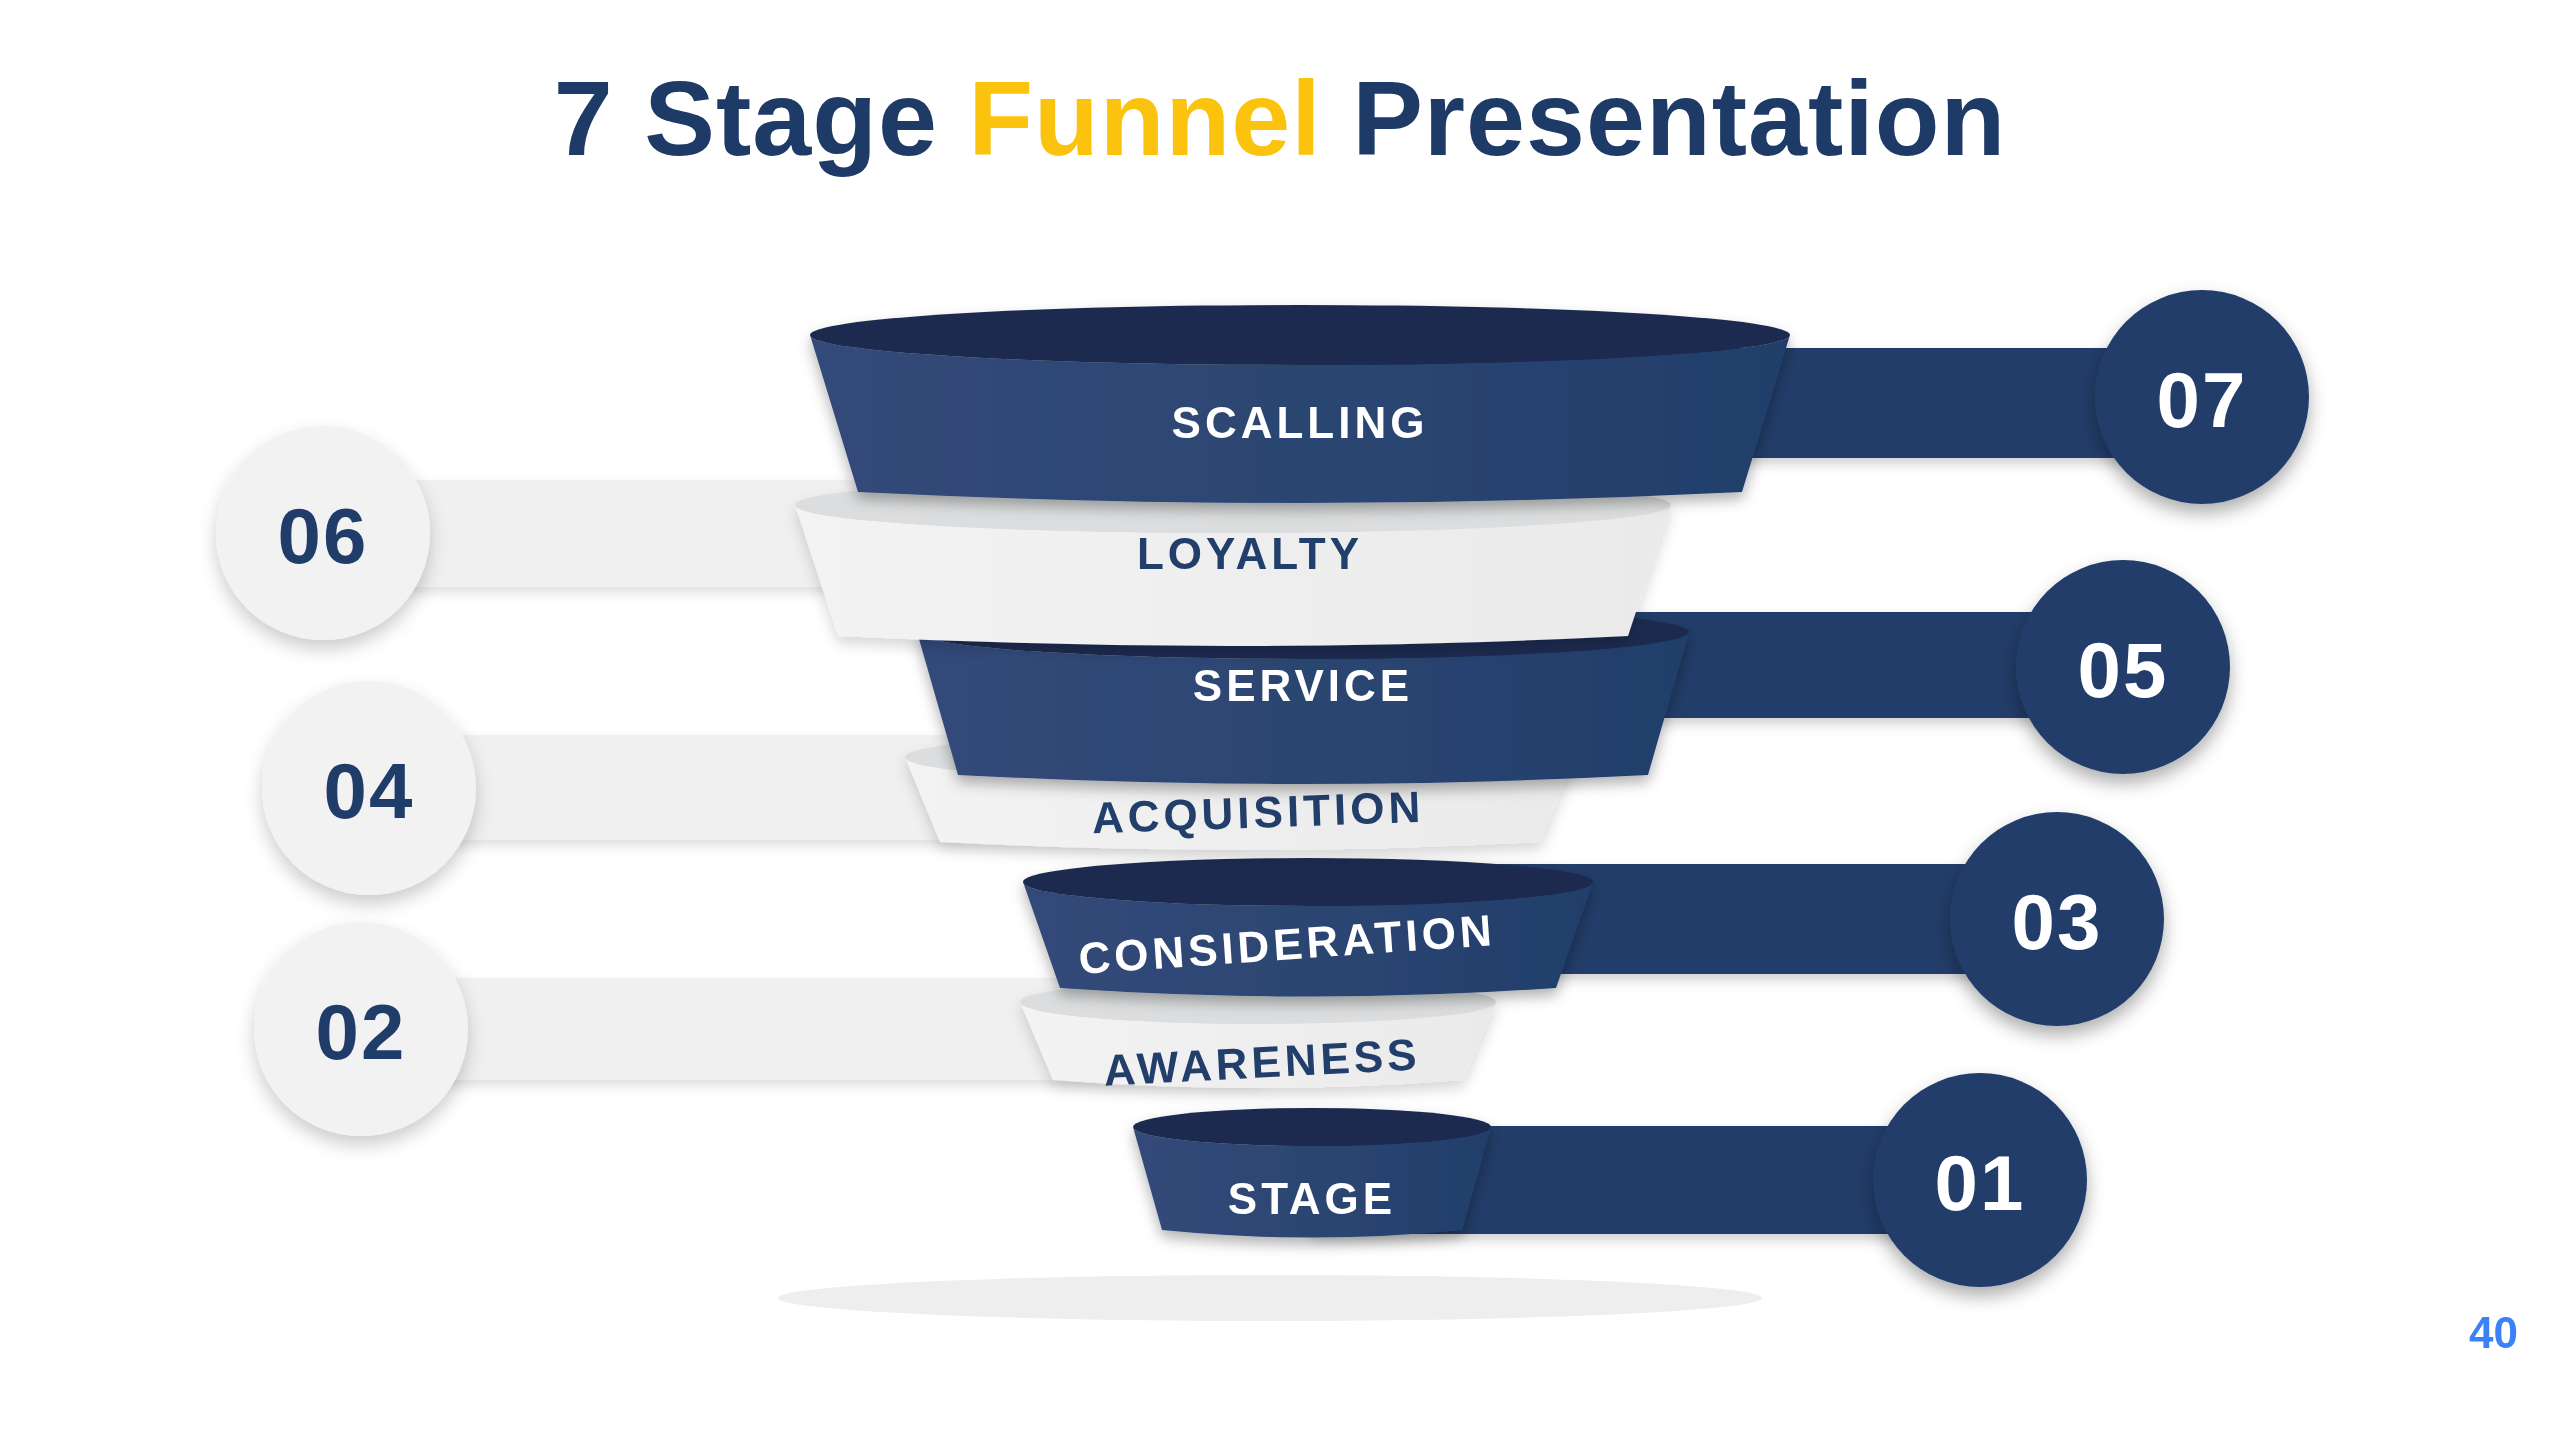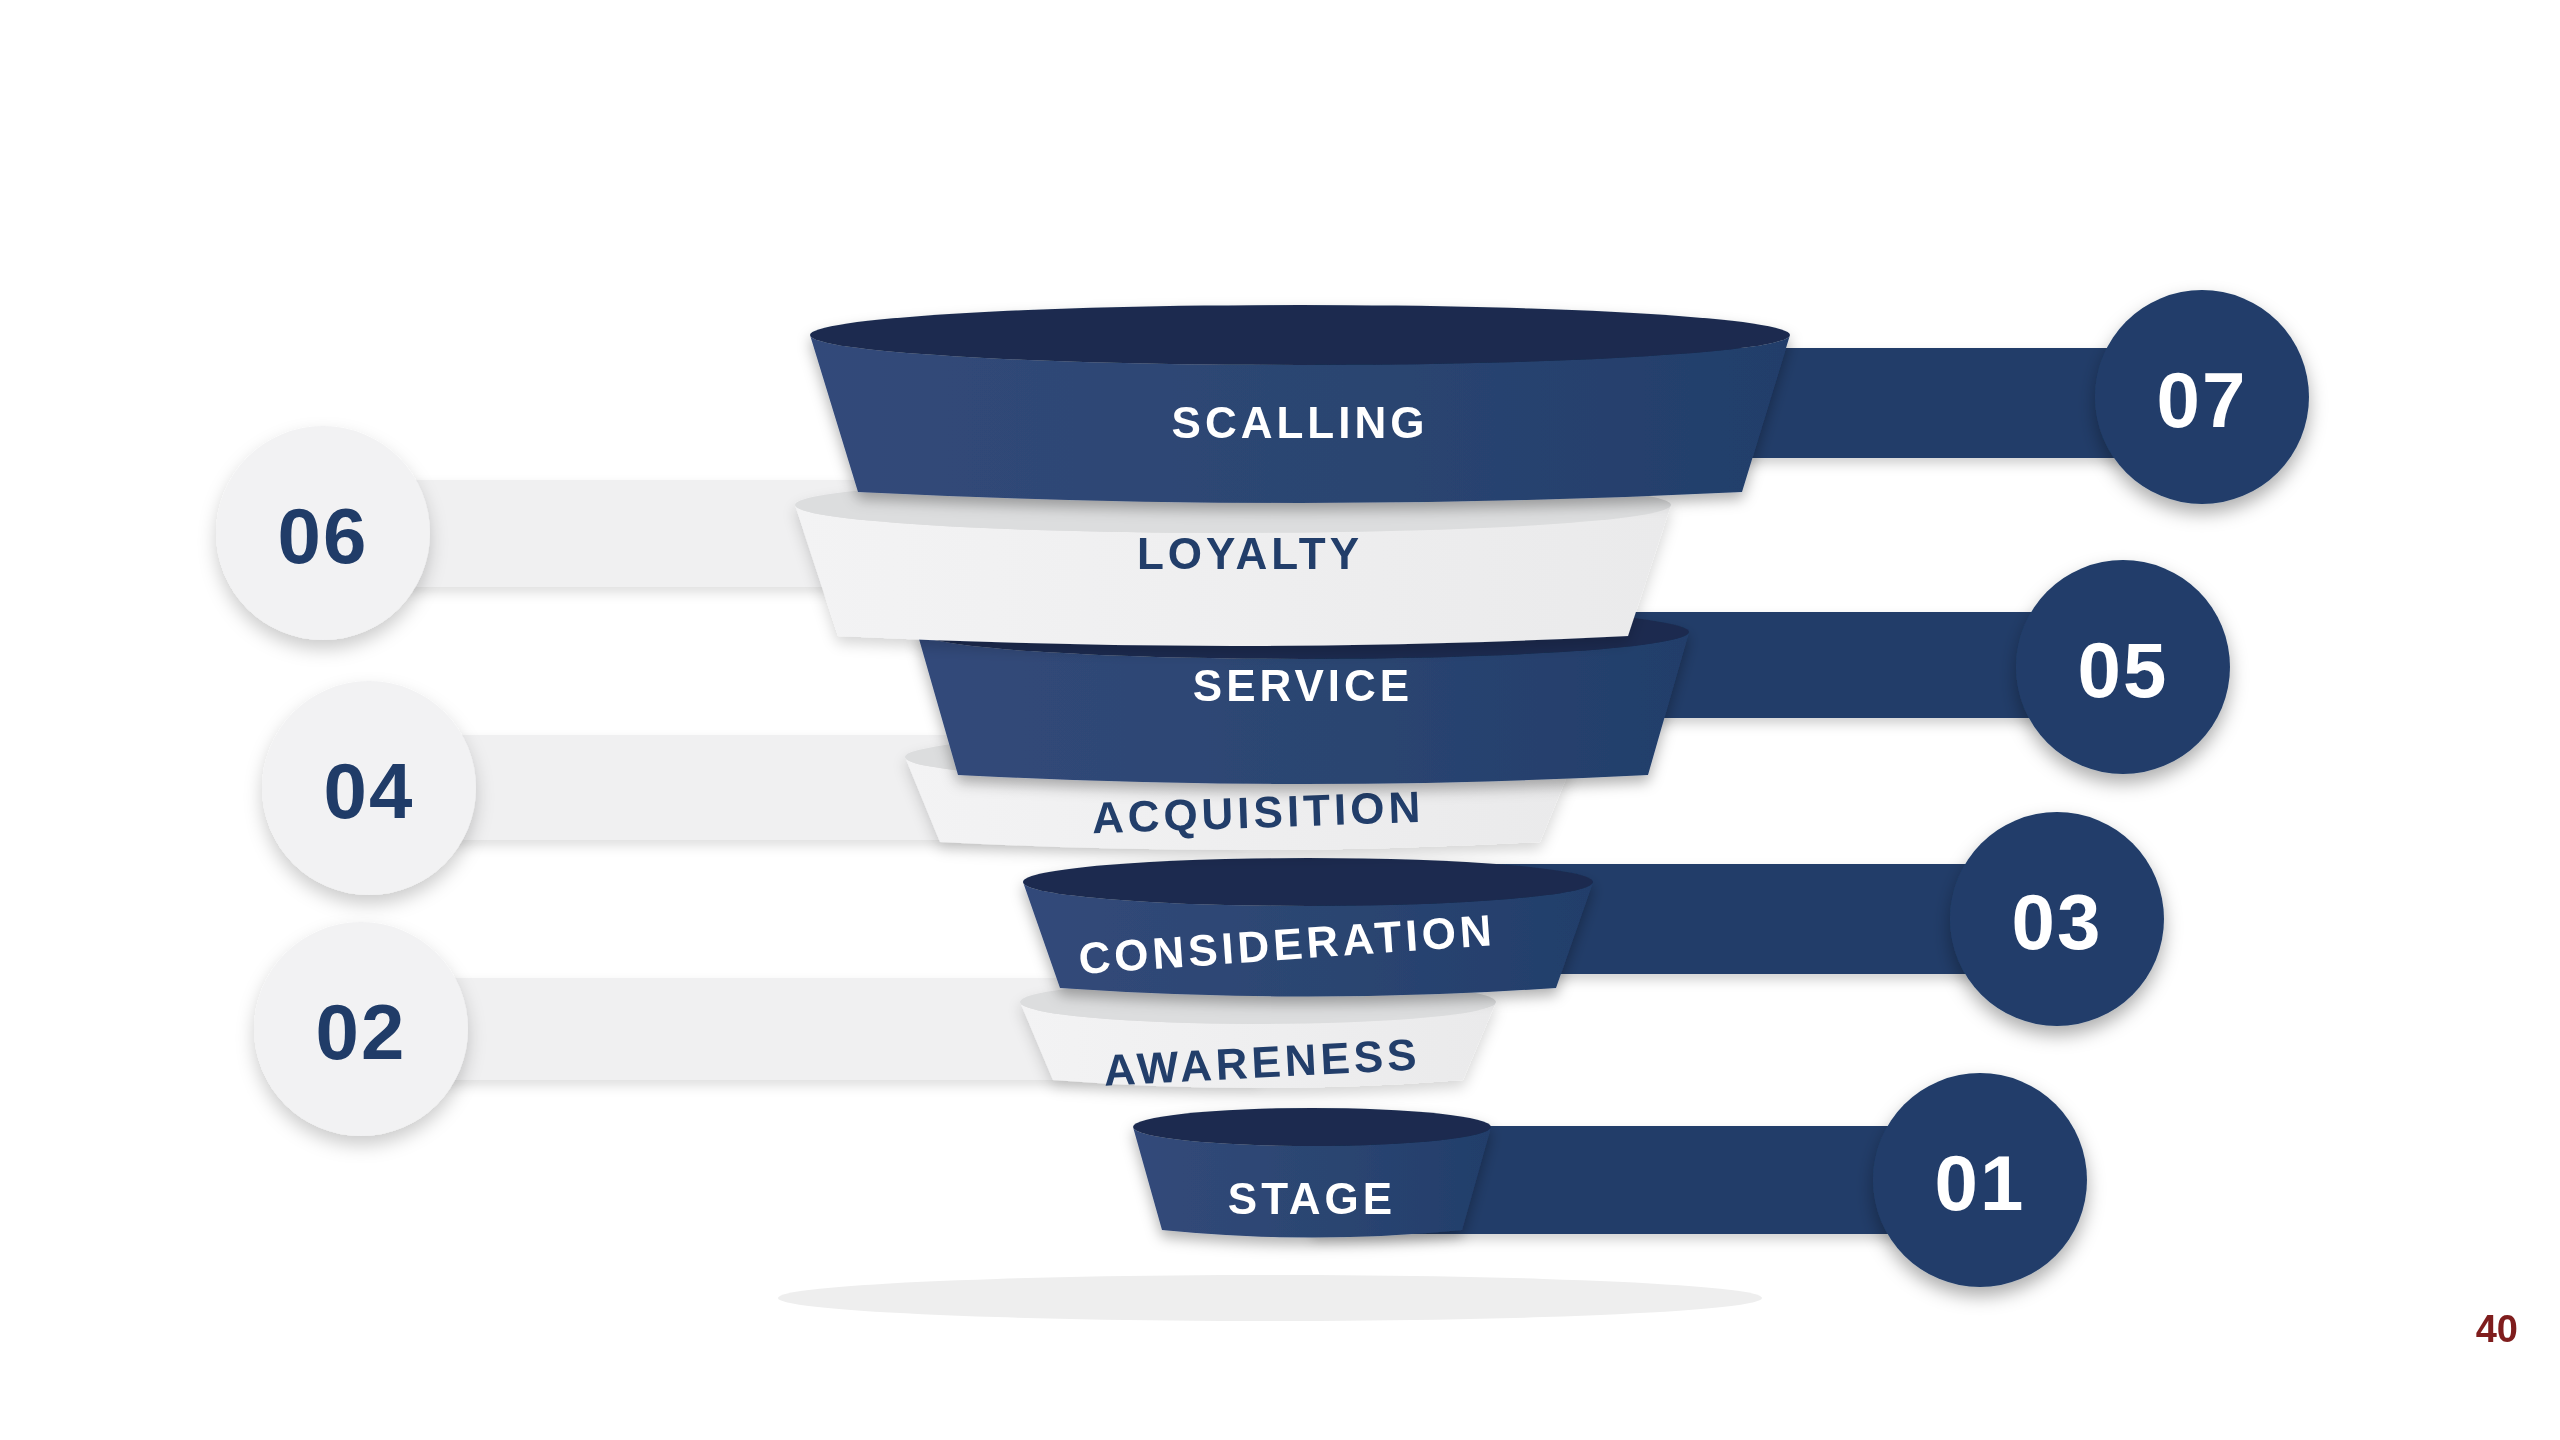--- a/index.html
+++ b/index.html
@@ -21,36 +21,37 @@
     font-weight: bold;
     letter-spacing: 1px;
     color: #1e3a66;
     white-space: pre;
   }
   .title .hl { color: #fcc30e; }
   .page-number {
     position: absolute;
     right: 42px;
     top: 1308px;
-    font-size: 38px;
+    font-size: 44px;
     font-weight: bold;
-    color: #7f1d1d;
+    color: #3b82f6;
   }
   svg { position: absolute; inset: 0; }
   .band-label-light { fill: #223e6a; font-size: 44px; font-weight: bold; letter-spacing: 4px; }
   .band-label-navy  { fill: #ffffff; font-size: 44px; font-weight: bold; letter-spacing: 4px; }
   .circle-num-navy  { fill: #ffffff; font-size: 78px; font-weight: bold; letter-spacing: 2px; }
   .circle-num-light { fill: #203c68; font-size: 78px; font-weight: bold; letter-spacing: 2px; }
   text { text-anchor: middle; dominant-baseline: central; }
 </style>
 </head>
 <body>
 
 <div class="slide">
 
+  <div class="title"><span>7 Stage </span><span class="hl">Funnel</span><span> Presentation</span></div>
 
   <svg viewBox="0 0 2560 1440" width="2560" height="1440">
     <defs>
       <linearGradient id="navyGrad" x1="0" y1="0" x2="1" y2="0">
         <stop offset="0" stop-color="#32497a"></stop>
         <stop offset="0.55" stop-color="#2b4571"></stop>
         <stop offset="1" stop-color="#223e6b"></stop>
       </linearGradient>
       <linearGradient id="grayGrad" x1="0" y1="0" x2="1" y2="0">
         <stop offset="0" stop-color="#f3f3f4"></stop>

